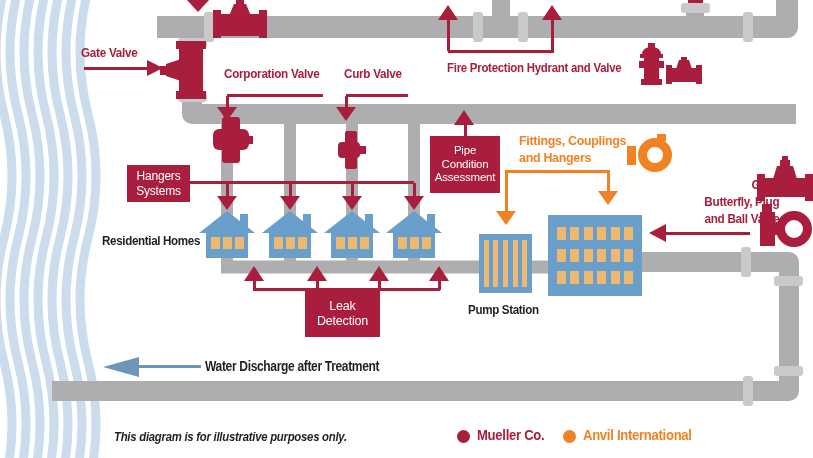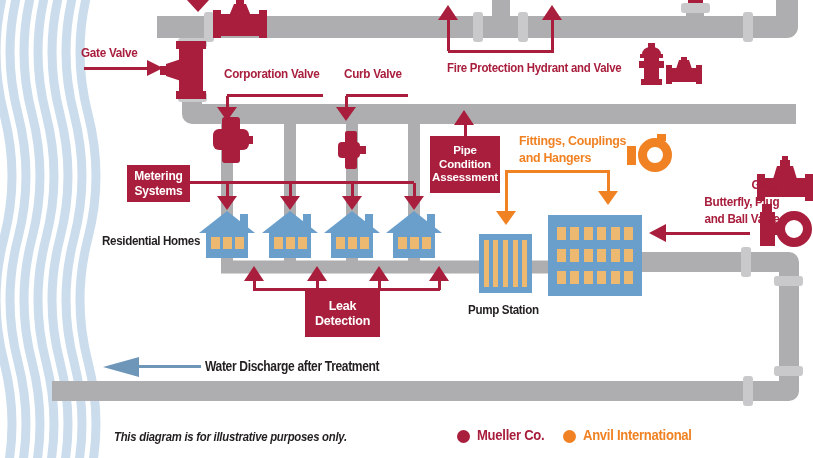--- a/index.html
+++ b/index.html
@@ -20,21 +20,21 @@
   svg{position:absolute;display:block;}
   
   .lbl-red{position:absolute;color:var(--crimson);font-size:13px;font-weight:600;
            letter-spacing:-0.3px;white-space:nowrap;transform:scaleX(.9);transform-origin:left center;}
   .lbl-red.multi{white-space:pre-line;line-height:17px;}
   .lbl-red.right{text-align:right;transform-origin:right center;}
   .lbl-orange{position:absolute;color:var(--orange);font-size:13.5px;font-weight:700;
            letter-spacing:-0.3px;white-space:pre-line;line-height:17px;transform:scaleX(.92);transform-origin:left center;}
   .lbl-black{position:absolute;color:var(--ink);font-size:13.5px;font-weight:700;
            letter-spacing:-0.4px;white-space:nowrap;transform:scaleX(.86);transform-origin:left center;}
-  .redbox{position:absolute;background:var(--crimson);color:#fff;font-weight:700;
+  .redbox{position:absolute;background:var(--crimson);color:#fff;font-weight:400;
           display:flex;align-items:center;justify-content:center;text-align:center;
           white-space:pre-line;line-height:1.18;letter-spacing:-0.2px;}
   .note{position:absolute;color:var(--ink);font-size:13.5px;font-weight:700;font-style:italic;
         letter-spacing:-0.3px;white-space:nowrap;transform:scaleX(.84);transform-origin:left center;}
   .legend-txt{position:absolute;font-size:14.5px;font-weight:700;letter-spacing:-0.3px;
         white-space:nowrap;transform:scaleX(.9);transform-origin:left center;}
   
   .rline{position:absolute;background:var(--crimson);}
   .oline{position:absolute;background:var(--orange);}
   .bline{position:absolute;background:var(--disblue);}
@@ -281,21 +281,21 @@
   <div class="rline" style="left:345px;top:96px;width:2.5px;height:12px"></div>
   <div class="arr down" style="left:336px;top:107px"></div>
 
   <div class="lbl-red" style="left:447px;top:60px;transform:scaleX(.88)">Fire Protection Hydrant and Valve</div>
   <div class="rline" style="left:448px;top:50px;width:106px;height:2.5px"></div>
   <div class="rline" style="left:447px;top:20px;width:2.5px;height:31px"></div>
   <div class="rline" style="left:551px;top:20px;width:2.5px;height:31px"></div>
   <div class="arr up" style="left:438px;top:5px"></div>
   <div class="arr up" style="left:542px;top:5px"></div>
 
-  <div class="redbox" style="left:127px;top:165px;width:63px;height:37px;font-size:12px">Metering
+  <div class="redbox" style="left:127px;top:165px;width:63px;height:37px;font-size:12px">Hangers
 Systems</div>
   <div class="rline" style="left:190px;top:181px;width:224px;height:2.5px"></div>
   <div class="rline" style="left:226px;top:183px;width:2.5px;height:14px"></div>
   <div class="rline" style="left:289px;top:183px;width:2.5px;height:14px"></div>
   <div class="rline" style="left:351px;top:183px;width:2.5px;height:14px"></div>
   <div class="rline" style="left:413px;top:183px;width:2.5px;height:14px"></div>
   <div class="arr down" style="left:217px;top:196px"></div>
   <div class="arr down" style="left:280px;top:196px"></div>
   <div class="arr down" style="left:342px;top:196px"></div>
   <div class="arr down" style="left:404px;top:196px"></div>

